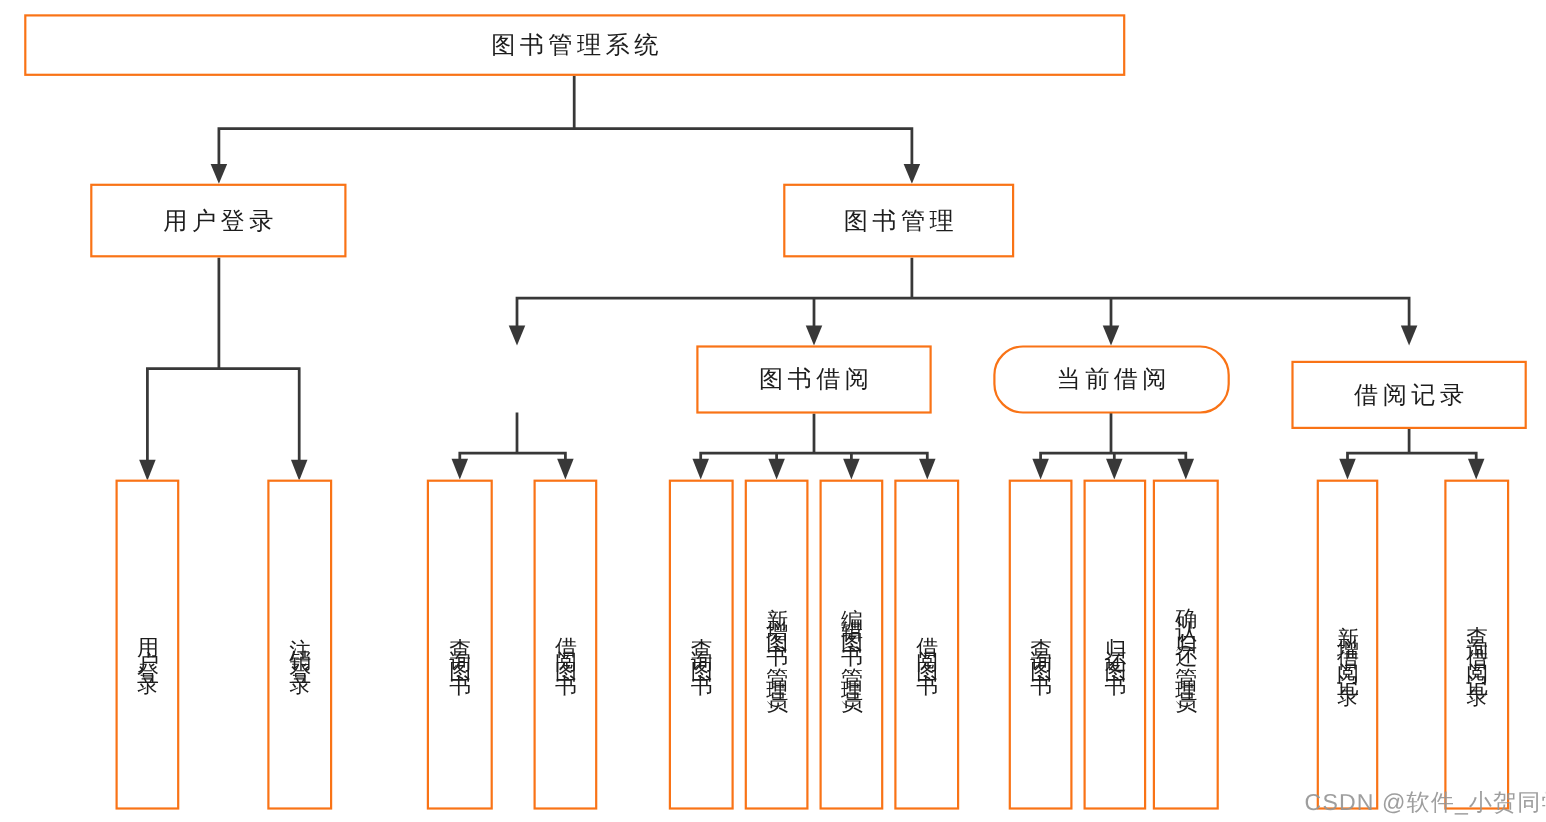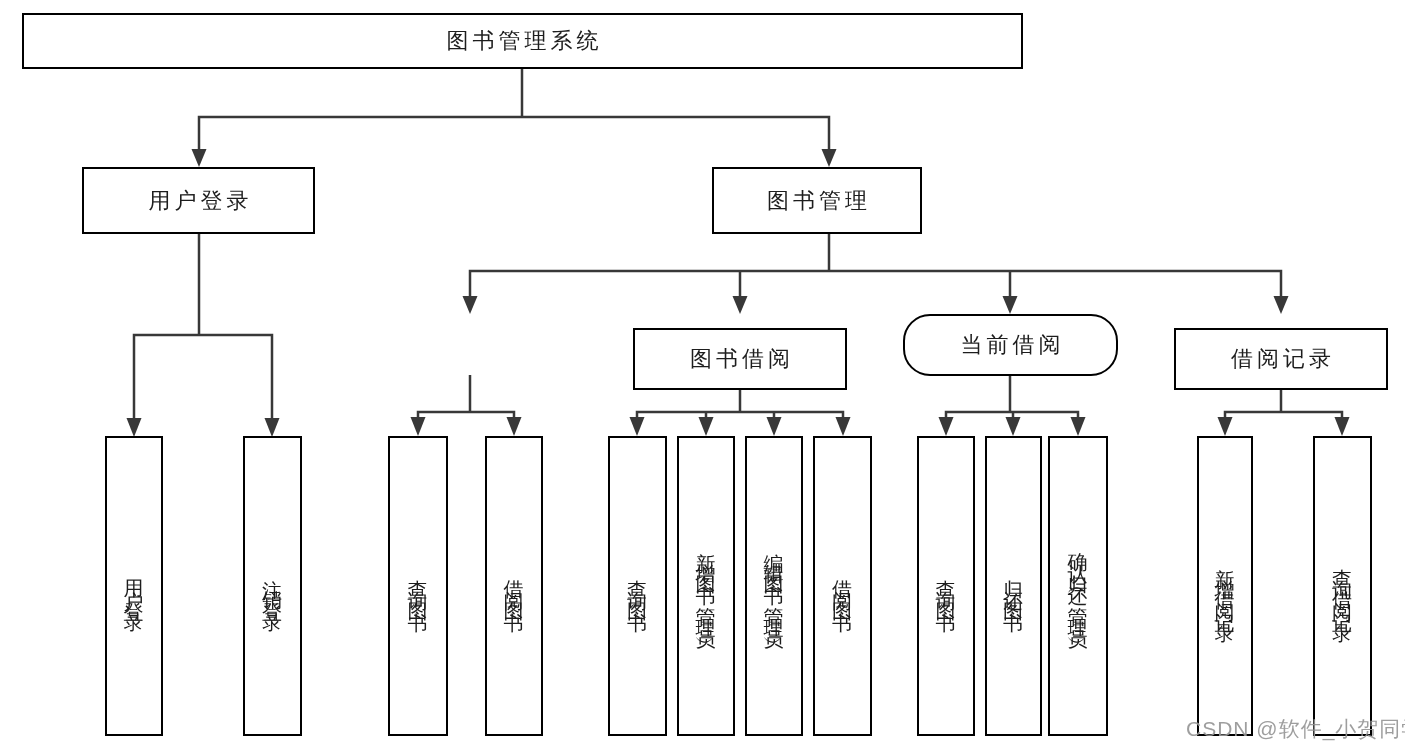--- a/index.html
+++ b/index.html
@@ -5,35 +5,35 @@
   html,body{margin:0;padding:0;background:#ffffff;}
   .canvas{
     position:relative;width:1405px;height:747px;background:#ffffff;overflow:hidden;
     font-family:"Liberation Sans", sans-serif;color:#1d1d1d;
   }
   .connectors{position:absolute;left:0;top:0;z-index:0;}
   .connectors path{stroke:#383838;stroke-width:2.5;fill:none;}
   .connectors polygon{fill:#383838;stroke:none;}
   .box{
     position:absolute;box-sizing:border-box;background:#ffffff;
-    border:2px solid #000000;display:flex;align-items:center;justify-content:center;
+    border:2px solid #f97316;display:flex;align-items:center;justify-content:center;
     z-index:1;
   }
   .hlabel{font-size:22px;letter-spacing:4px;text-indent:4px;white-space:nowrap;}
   .leaf{top:436px;height:300px;}
   .vlabel{
     writing-mode:vertical-rl;text-orientation:mixed;
     font-size:20px;letter-spacing:11px;line-height:1.1;
   }
   
   .b-root{left:22px;top:13px;width:1001px;height:56px;}
   .b-login{left:82px;top:167px;width:233px;height:67px;}
   .b-mgmt{left:712px;top:167px;width:210px;height:67px;}
   .b-nbr{left:363px;top:314px;width:214px;height:62px;}
-  .b-bb{left:633px;top:328px;width:214px;height:62px;}
+  .b-bb{left:633px;top:314px;width:214px;height:62px;}
   .b-cb{left:903px;top:314px;width:215px;height:62px;border-radius:27px;}
   .b-br{left:1174px;top:298px;width:214px;height:62px;margin-top:30px;}
   .lf1{left:105px;width:58px;}
   .lf2{left:243px;width:59px;}
   .lf3{left:388px;width:60px;}
   .lf4{left:485px;width:58px;}
   .lf5{left:608px;width:59px;}
   .lf6{left:677px;width:58px;}
   .lf7{left:745px;width:58px;}
   .lf8{left:813px;width:59px;}

